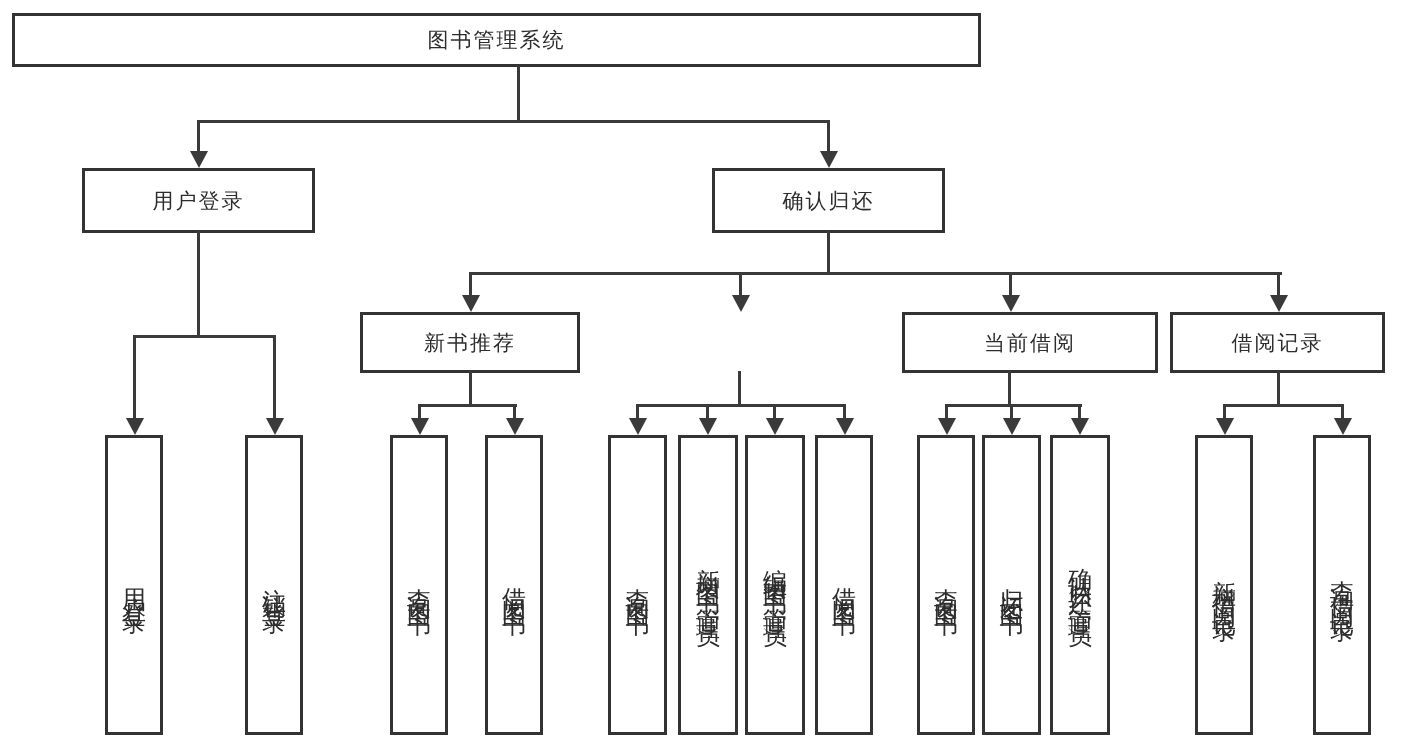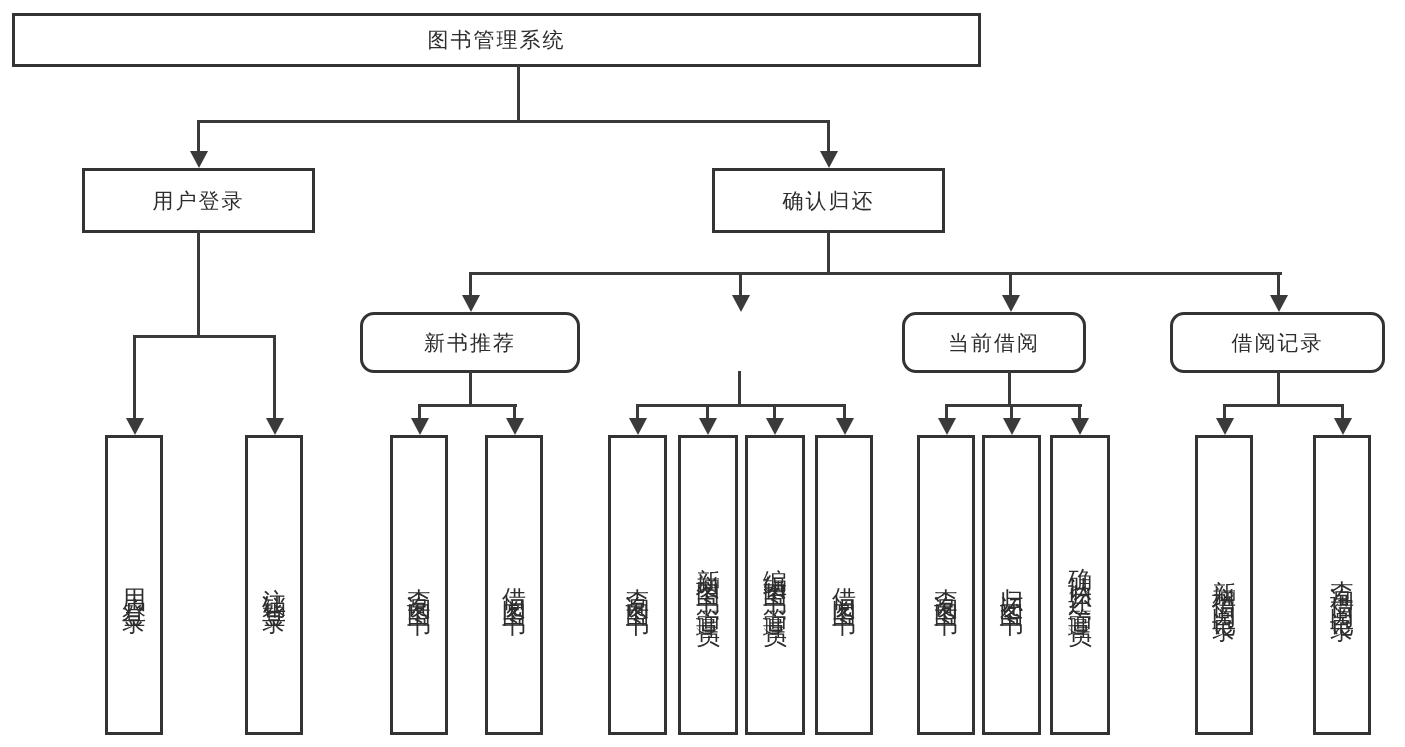--- a/index.html
+++ b/index.html
@@ -10,21 +10,21 @@
   .box{
     position:absolute;border:3px solid #333333;background:#ffffff;
     box-sizing:border-box;display:flex;align-items:center;justify-content:center;
   }
   .hlabel{font-size:21px;letter-spacing:2px;color:#2d2d2d;white-space:nowrap;}
   .vtext{
     writing-mode:vertical-rl;text-orientation:mixed;
     font-size:24px;letter-spacing:8px;line-height:1;color:#2d2d2d;
   }
   .l2{top:168px;height:65px;width:233px;}
-  .l3{top:312px;height:61px;border-radius:14px;}
+  .l3{top:312px;height:61px;}
   .leaf{top:435px;height:300px;width:58px;}
   .hline,.vline{position:absolute;background:#3a3a3a;}
   .hline{height:3px;}
   .vline{width:3px;}
   .arrow{position:absolute;width:3px;background:#3a3a3a;}
   .arrow::after{
     content:"";position:absolute;left:-7.5px;bottom:-17px;width:0;height:0;
     border-left:9px solid transparent;border-right:9px solid transparent;
     border-top:17px solid #3a3a3a;
   }
@@ -66,21 +66,21 @@
   <div class="vline" style="left:827px;top:231px;height:44px;"></div>
   <div class="hline" style="left:469px;top:272px;width:813px;"></div>
   <div class="arrow ar-3" style="left:469px;"></div>
   <div class="arrow ar-3" style="left:739px;"></div>
   <div class="arrow ar-3" style="left:1009px;"></div>
   <div class="arrow ar-3" style="left:1277px;"></div>
 
   <div class="box l3" style="left:360px;width:220px;">
     <span class="hlabel">新书推荐</span>
   </div>
-  <div class="box l3" style="left:902px;width:184px;">
+  <div class="box l3" style="left:902px;width:256px;">
     <span class="hlabel">当前借阅</span>
   </div>
   <div class="box l3" style="left:1170px;width:215px;">
     <span class="hlabel">借阅记录</span>
   </div>
 
   <div class="vline" style="left:469px;top:371px;height:36px;"></div>
   <div class="hline" style="left:418px;top:404px;width:99px;"></div>
   <div class="arrow ar-s" style="left:418px;"></div>
   <div class="arrow ar-s" style="left:513px;"></div>

